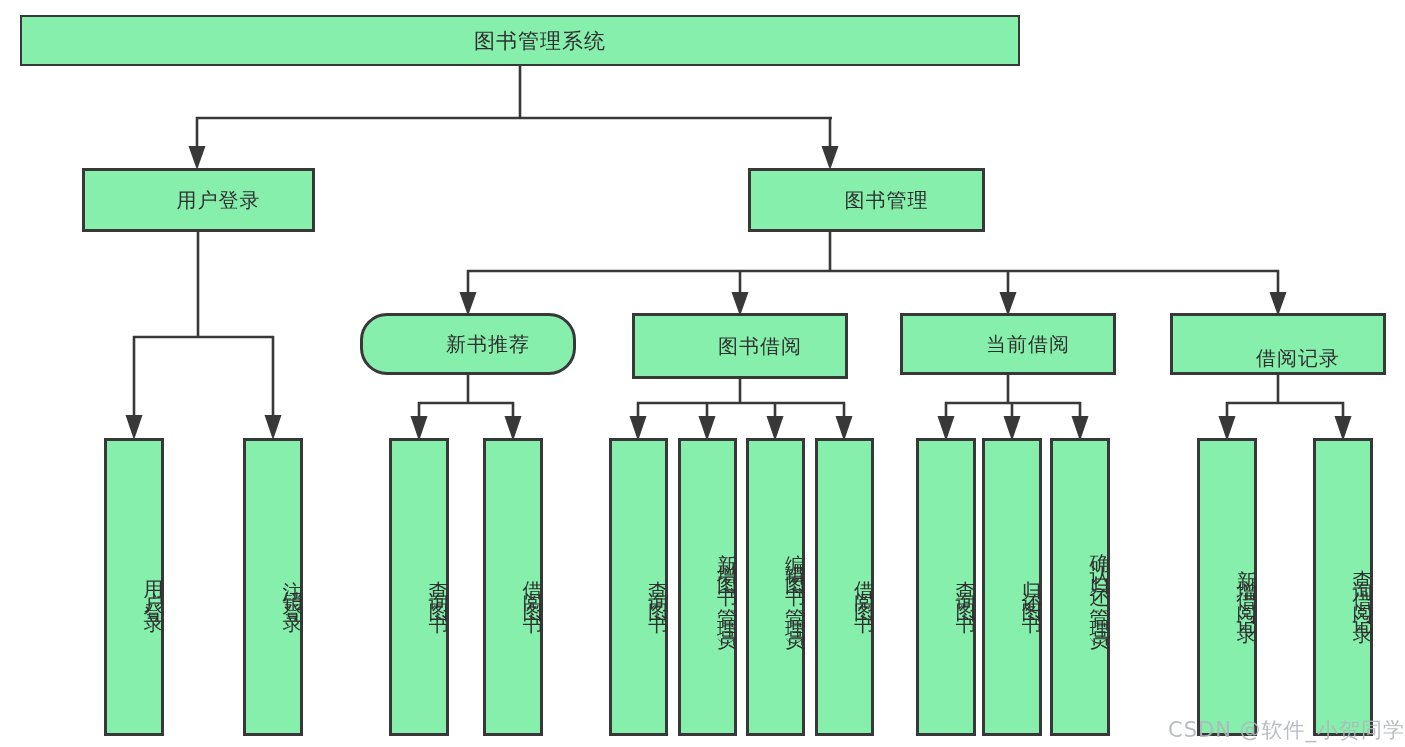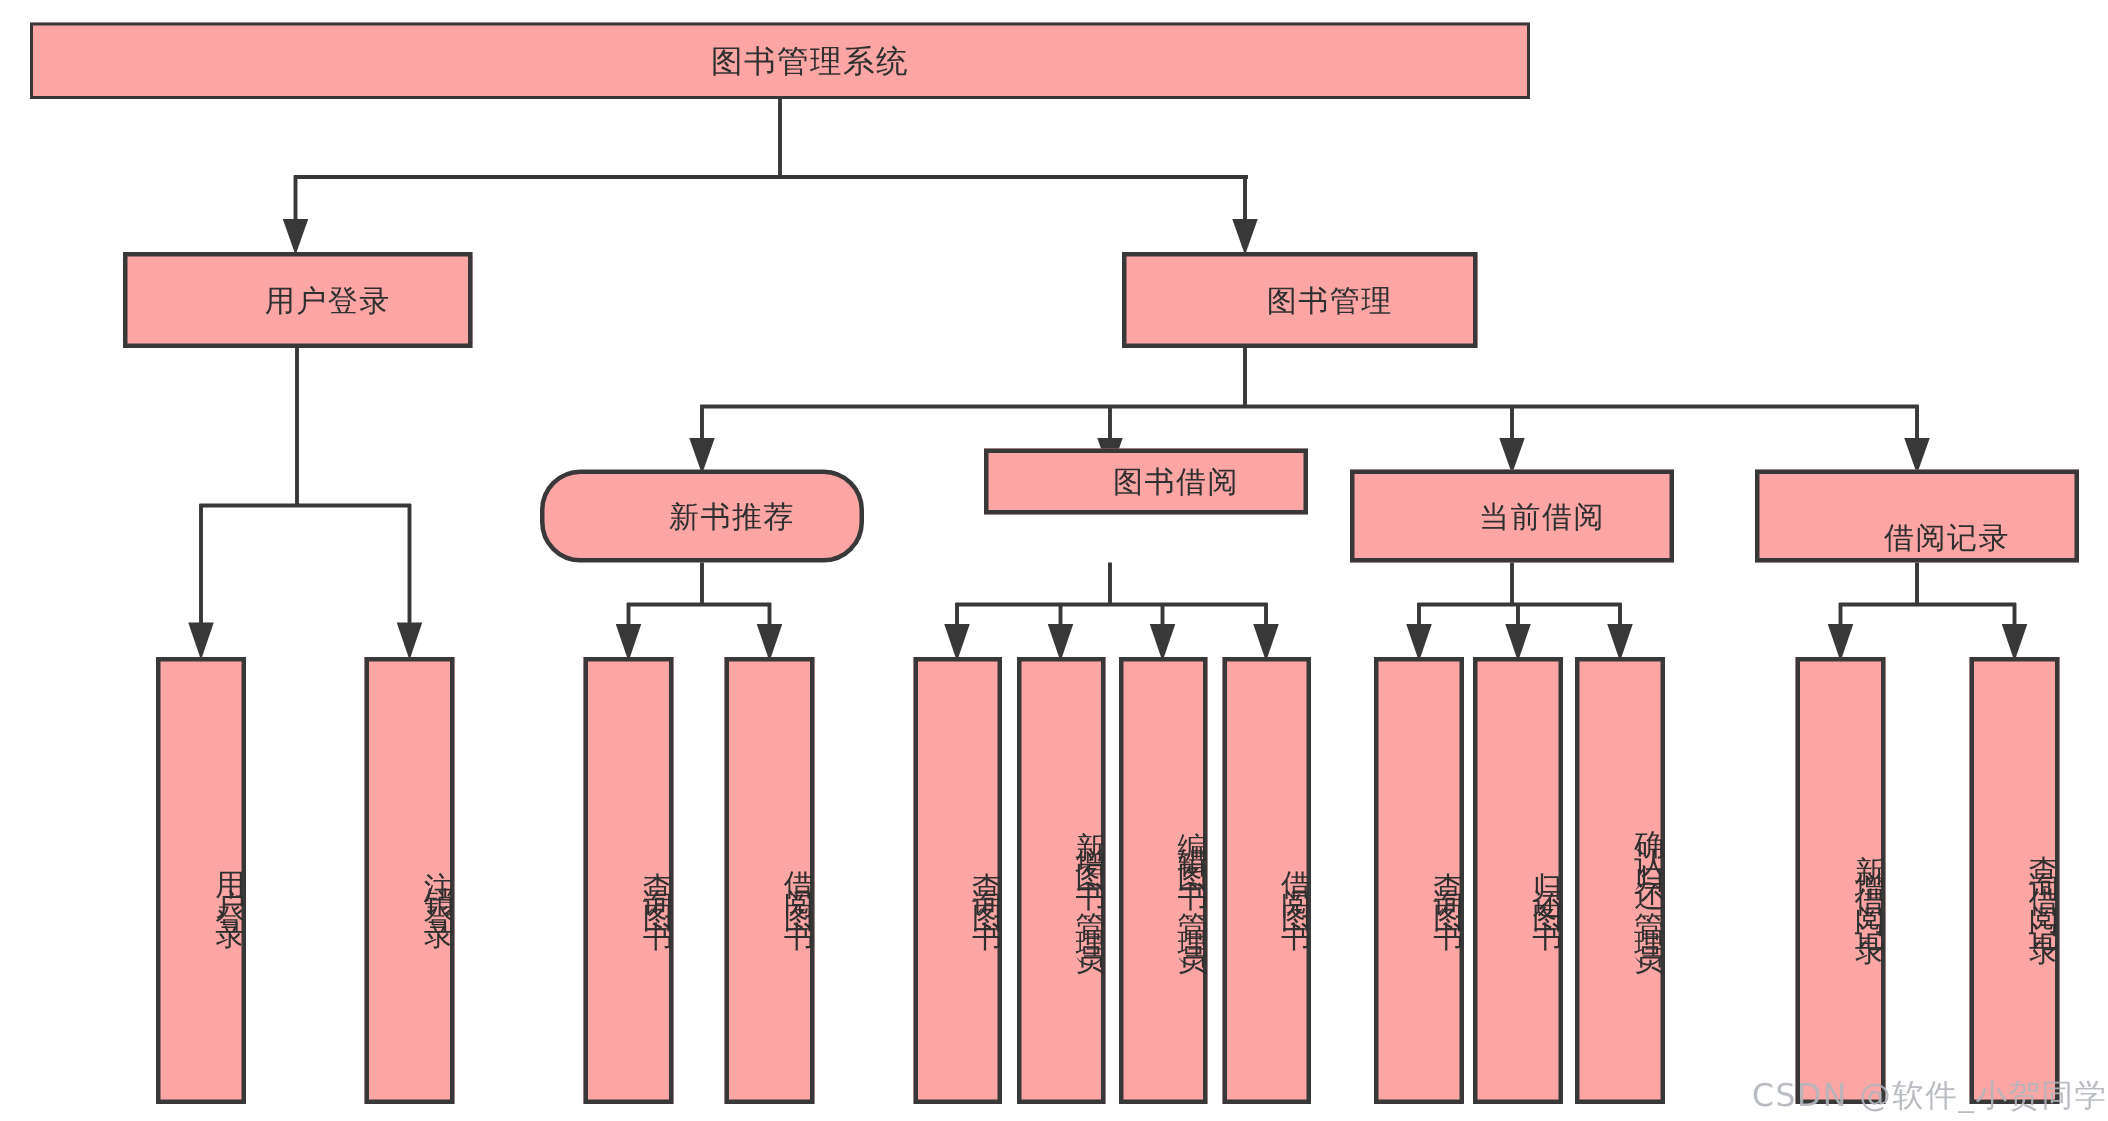--- a/index.html
+++ b/index.html
@@ -15,21 +15,21 @@
     overflow:hidden;
     font-family:"DejaVu Sans","Liberation Sans",sans-serif;
     color:var(--text);
   }
   svg.connectors{position:absolute;left:0;top:0;z-index:1;}
   svg.connectors .cl{stroke:var(--line);stroke-width:2.6;fill:none;}
   svg.connectors .ah{fill:var(--line);stroke:none;}
   .box{
     position:absolute;
     box-sizing:border-box;
-    background:#fca5a5;
+    background:#86efac;
     border:3px solid var(--line);
     display:flex;align-items:center;justify-content:center;
     font-size:20px;
     z-index:2;
     letter-spacing:1px;
     padding-left:40px;
   }
   .box.root{border-width:2px;font-size:21px;}
   .leaf{
     writing-mode:vertical-rl;
@@ -123,21 +123,21 @@
   <div class="box" style="left:82px;top:168px;width:233px;height:64px;">
     <span>用户登录</span>
   </div>
   <div class="box" style="left:712px;top:168px;width:237px;height:64px;margin-left:36px;">
     <span>图书管理</span>
   </div>
 
   <div class="box" style="left:360px;top:313px;width:216px;height:62px;border-radius:27px;">
     <span>新书推荐</span>
   </div>
-  <div class="box" style="left:632px;top:299px;width:216px;height:44px;margin-left:24px;">
+  <div class="box" style="left:632px;top:313px;width:216px;height:66px;">
     <span>图书借阅</span>
   </div>
   <div class="box" style="left:900px;top:313px;width:216px;height:62px;">
     <span>当前借阅</span>
   </div>
   <div class="box" style="left:1170px;top:313px;width:216px;height:62px;align-items:flex-end;">
     <span>借阅记录</span>
   </div>
 
   <div class="box leaf" style="left:104px;top:438px;width:60px;height:298px;">用户登录</div>

